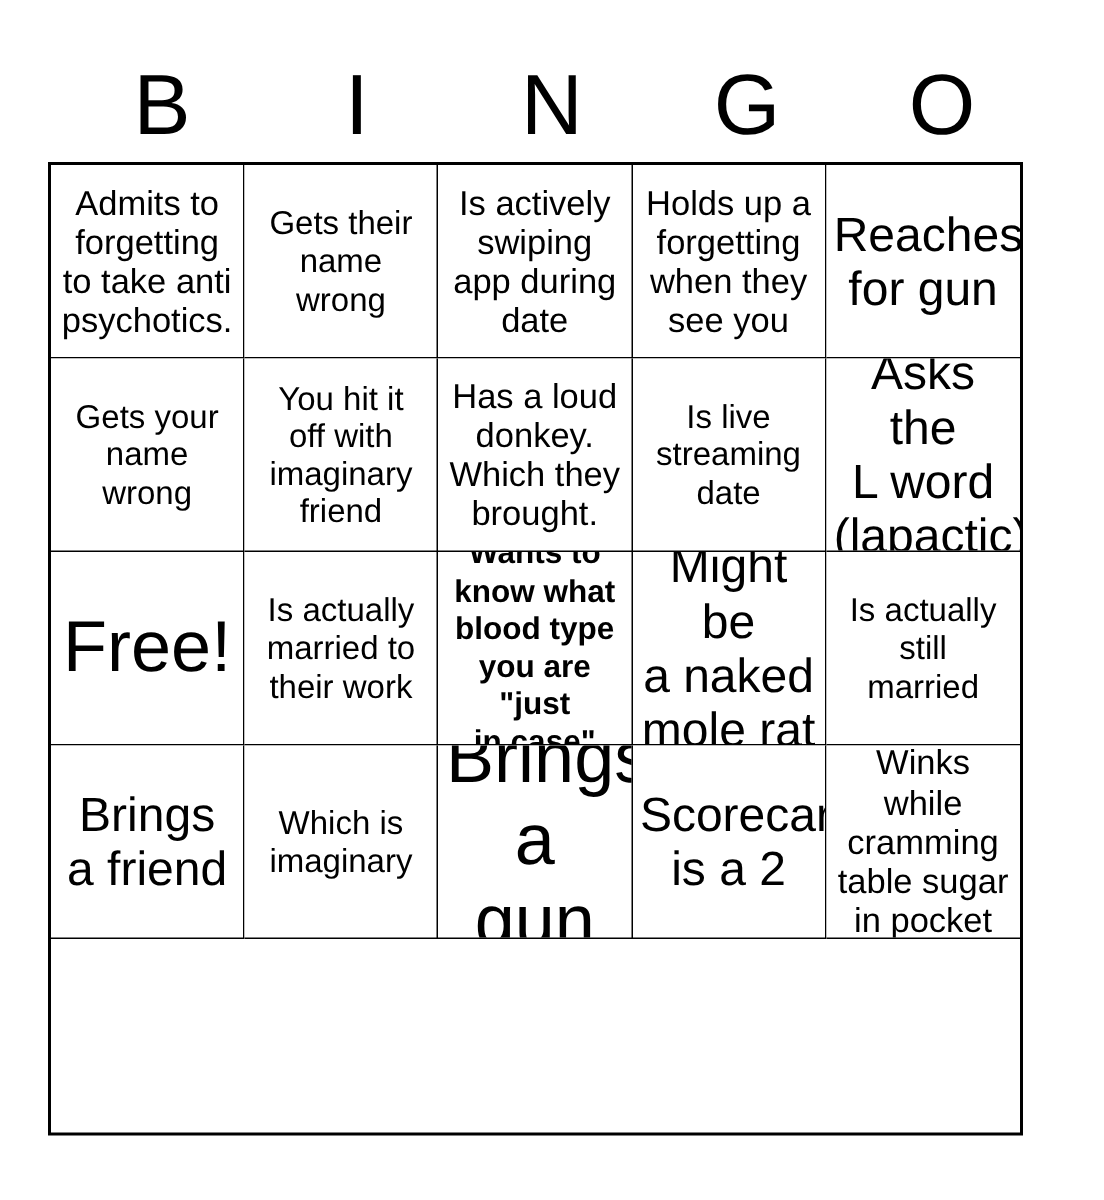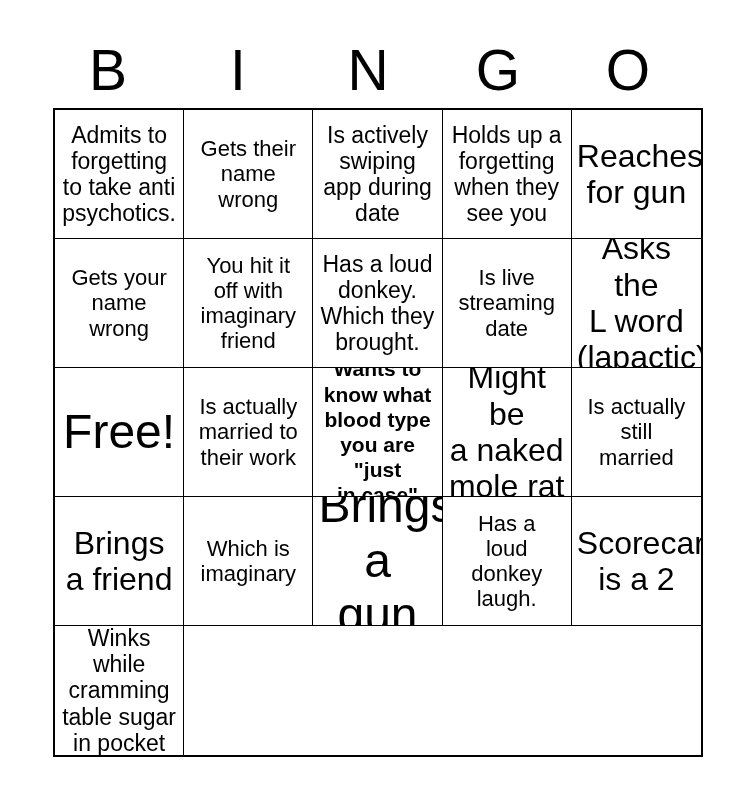--- a/index.html
+++ b/index.html
@@ -41,21 +41,21 @@
     font-size: 57px;
     line-height: 1;
     font-weight: 400;
     letter-spacing: 0;
     color: #000000;
   }
 
   
   .grid {
     position: absolute;
-    left: 53px;
+    left: 32px;
     top: 108px;
     width: 650px;
     height: 649px;
     border: 2px solid #000000;
     box-sizing: border-box;
     display: grid;
     grid-template-columns: repeat(5, 1fr);
     grid-template-rows: repeat(5, 1fr);
     background: #ffffff;
   }
@@ -188,26 +188,20 @@
 a friend</span>
       </div>
       <div class="cell" data-size="l">
         <span class="cell-text">Which is
 imaginary</span>
       </div>
       <div class="cell" data-size="xxl">
         <span class="cell-text">Brings
 a gun</span>
       </div>
-      <div class="cell" data-size="l">
-        <span class="cell-text">Has a
-loud
-donkey
-laugh.</span>
-      </div>
       <div class="cell" data-size="xl">
         <span class="cell-text">Scorecard
 is a 2</span>
       </div>
       <div class="cell" data-size="m">
         <span class="cell-text">Winks while
 cramming
 table sugar
 in pocket</span>
       </div>

